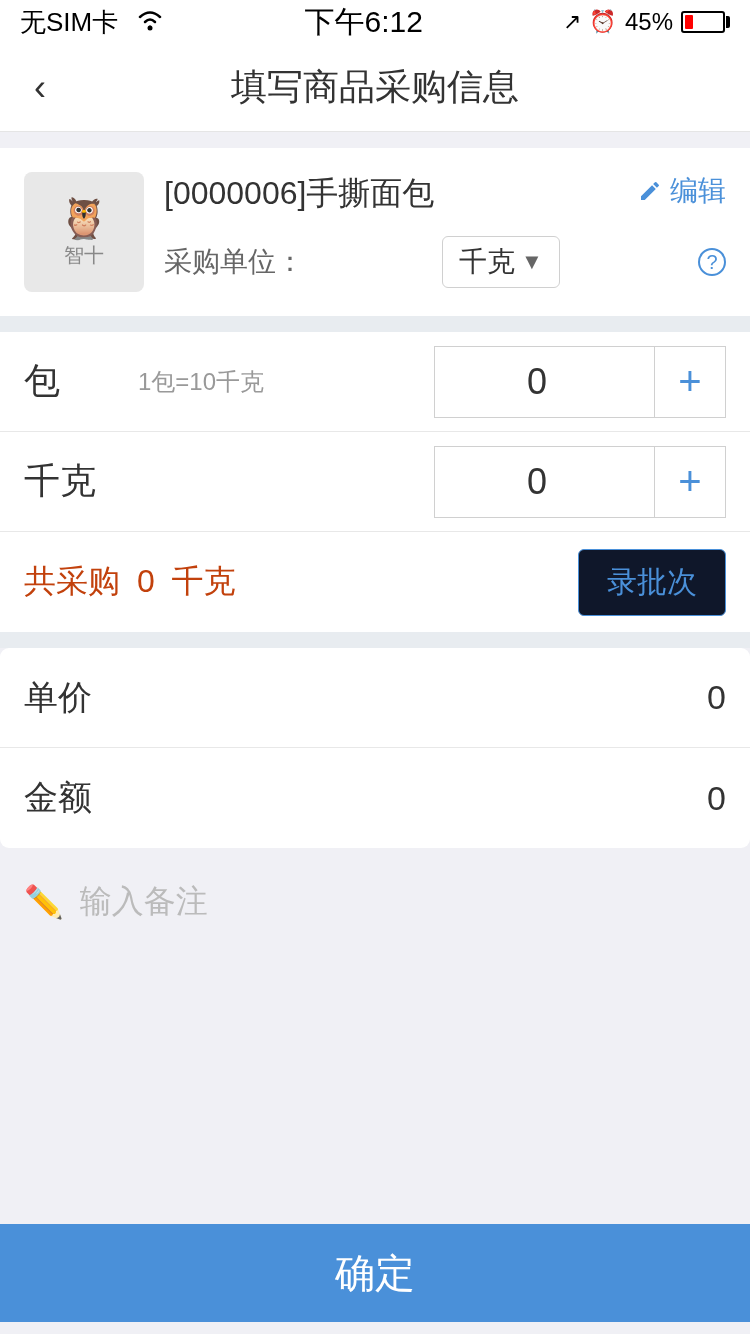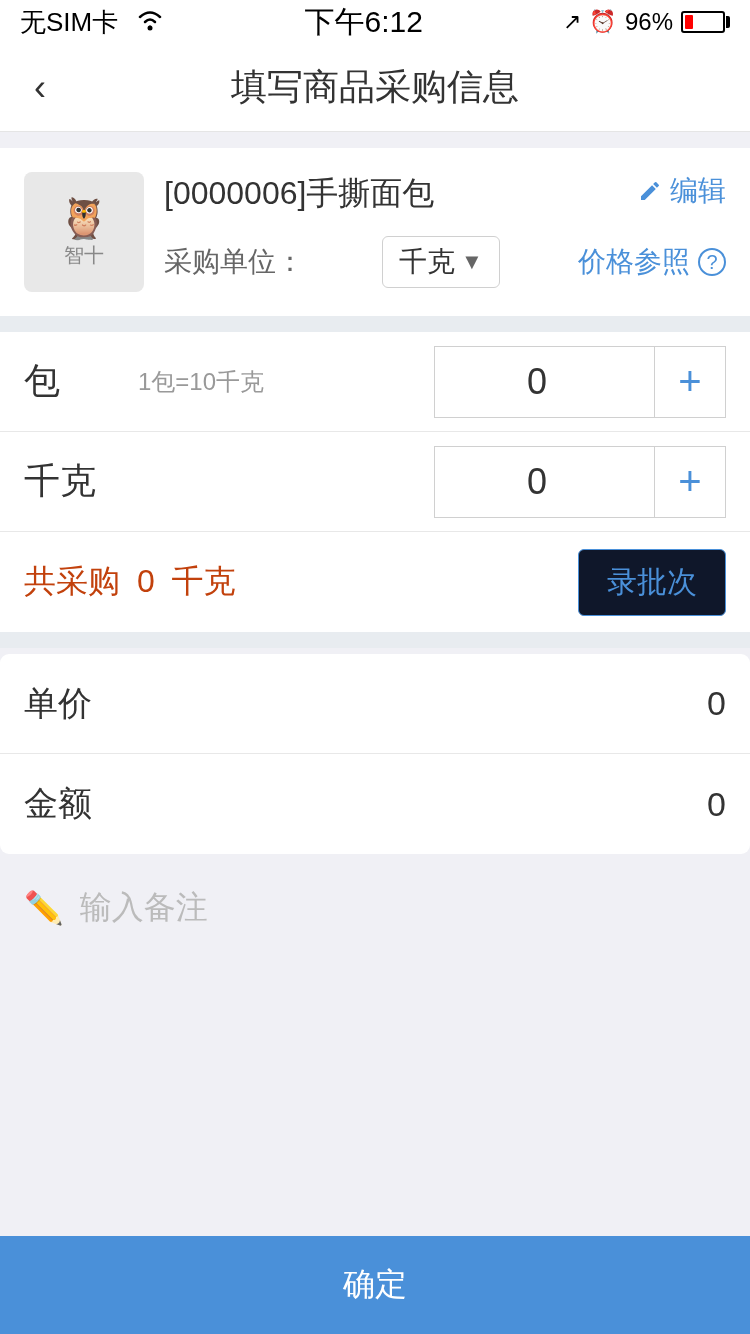--- a/index.html
+++ b/index.html
@@ -272,21 +272,21 @@
       font-size: 30px;
       padding: 12px 28px;
       border-radius: 6px;
       background: #0f172a;
       cursor: pointer;
     }
 
     
     .price-section {
       background: #fff;
-      margin-top: 6px;
+      margin-top: 0;
       border-radius: 9px;
     }
     .price-row {
       display: flex;
       align-items: center;
       justify-content: space-between;
       padding: 0 24px;
       height: 100px;
       border-bottom: 1px solid #e8e8e8;
     }
@@ -324,27 +324,27 @@
     
     .bottom-area {
       flex: 1;
       background: #f0f0f5;
       min-height: 200px;
     }
 
     
     .confirm-btn {
       position: fixed;
-      bottom: 0;
+      bottom: 12px;
       left: 0;
       width: 750px;
       height: 98px;
       background: #4a90d9;
       color: #fff;
-      font-size: 32px;
+      font-size: 40px;
       border: none;
       cursor: pointer;
       display: flex;
       align-items: center;
       justify-content: center;
     }
   </style>
 </head>
 <body>
 
@@ -357,21 +357,21 @@
         <path d="M9 13 Q14 8 19 13" stroke="#000" stroke-width="2.5" fill="none" stroke-linecap="round"></path>
         <path d="M4 8 Q14 -1 24 8" stroke="#000" stroke-width="2.5" fill="none" stroke-linecap="round"></path>
         <circle cx="14" cy="19" r="2.5" fill="#000"></circle>
       </svg>
     </span>
   </div>
   <div class="status-center">下午6:12</div>
   <div class="status-right">
     <span style="font-size:22px;">↗</span>
     <span style="font-size:22px;">⏰</span>
-    <span>96%</span>
+    <span>45%</span>
     <span class="battery-icon">
       <span class="battery-body">
         <span class="battery-fill"></span>
       </span>
       <span class="battery-tip"></span>
     </span>
   </div>
 </div>
 
 <div class="nav-bar">
@@ -396,21 +396,20 @@
         <span>编辑</span>
       </span>
     </div>
     <div class="purchase-unit-row">
       <span class="purchase-unit-label">采购单位：</span>
       <div class="unit-select">
         <span>千克</span>
         <span class="unit-arrow">▼</span>
       </div>
       <span class="price-ref">
-        <span>价格参照</span>
         <span class="price-ref-icon">?</span>
       </span>
     </div>
   </div>
 </div>
 
 <div class="light-bg-divider"></div>
 
 <div class="input-section">
 

